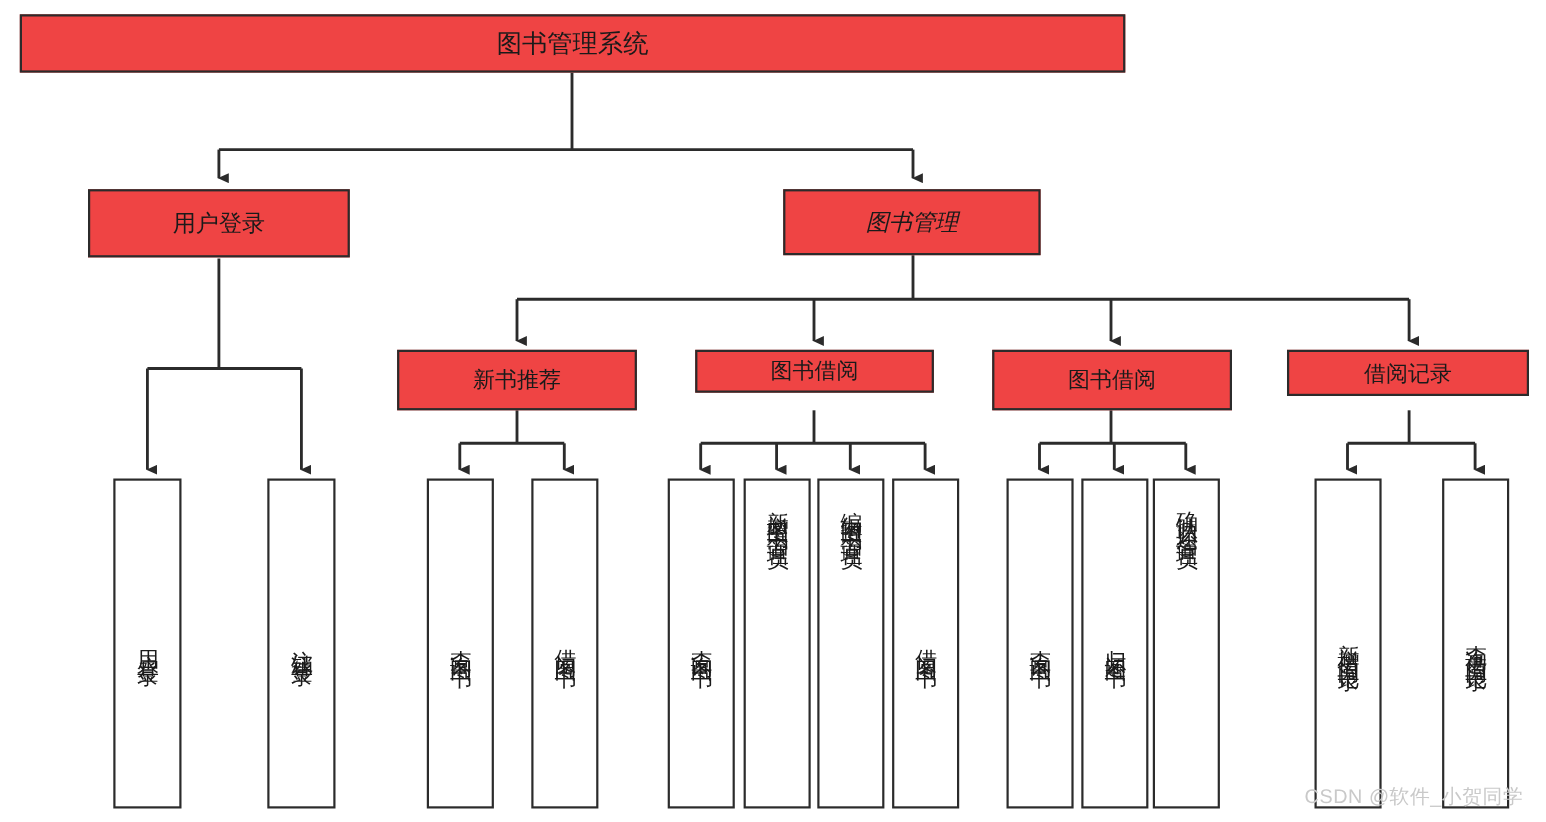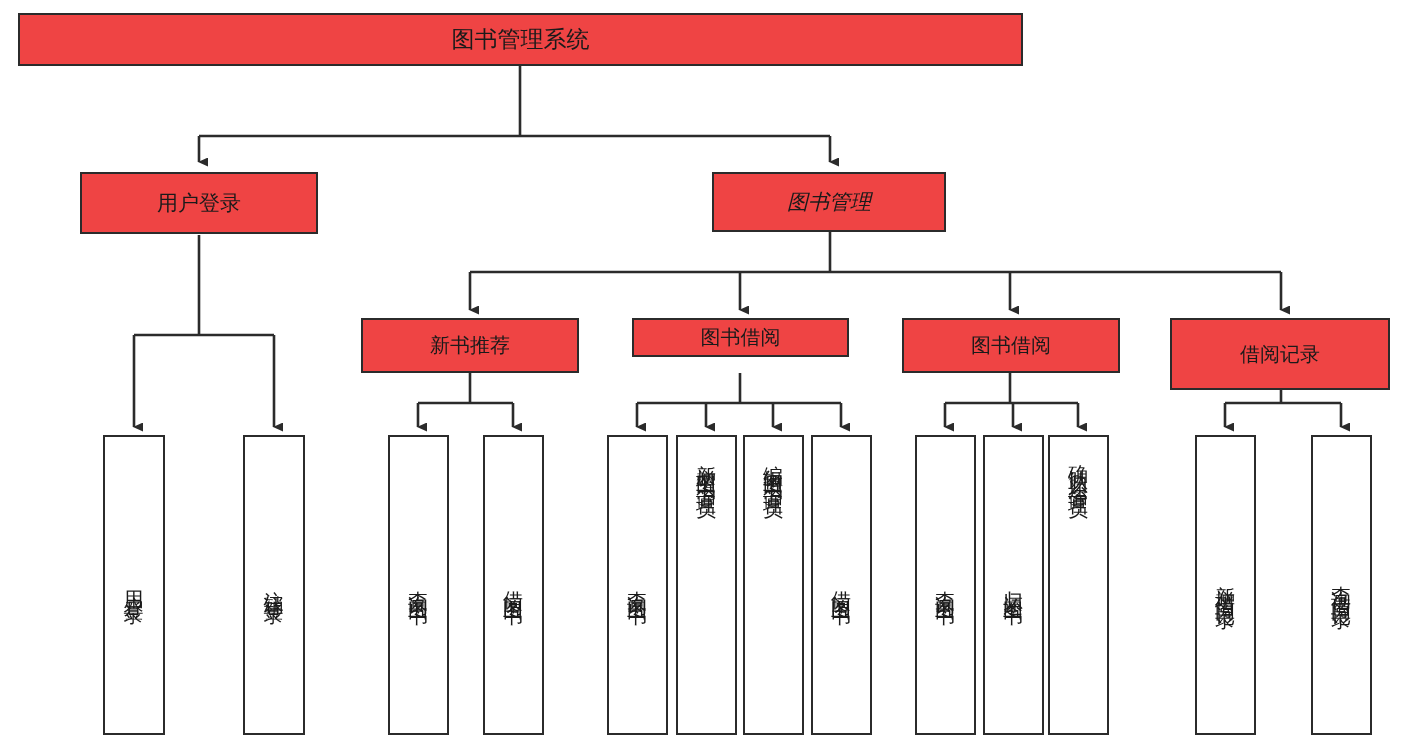--- a/index.html
+++ b/index.html
@@ -94,21 +94,21 @@
 
   <div class="node lvl3" style="left:361px;top:318px;width:218px;height:55px;">
     <span>新书推荐</span>
   </div>
   <div class="node lvl3" style="left:632px;top:318px;width:217px;height:39px;">
     <span>图书借阅</span>
   </div>
   <div class="node lvl3" style="left:902px;top:318px;width:218px;height:55px;">
     <span>图书借阅</span>
   </div>
-  <div class="node lvl3" style="left:1170px;top:318px;width:220px;height:72px;">
+  <div class="node lvl3" style="left:1170px;top:318px;width:220px;height:42px;">
     <span>借阅记录</span>
   </div>
 
   <div class="leaf center" style="left:103px;top:435px;width:62px;height:300px;">
     <span class="vtext">用户登录</span>
   </div>
   <div class="leaf center" style="left:243px;top:435px;width:62px;height:300px;">
     <span class="vtext">注销登录</span>
   </div>
 
@@ -142,14 +142,15 @@
     <span class="vtext">确认归还（管理员）</span>
   </div>
 
   <div class="leaf center" style="left:1195px;top:435px;width:61px;height:300px;">
     <span class="vtext">新增借阅记录</span>
   </div>
   <div class="leaf center" style="left:1311px;top:435px;width:61px;height:300px;">
     <span class="vtext">查询借阅记录</span>
   </div>
 
+  <div class="watermark">CSDN @软件_小贺同学</div>
 
 </div>
 
 </body></html>

